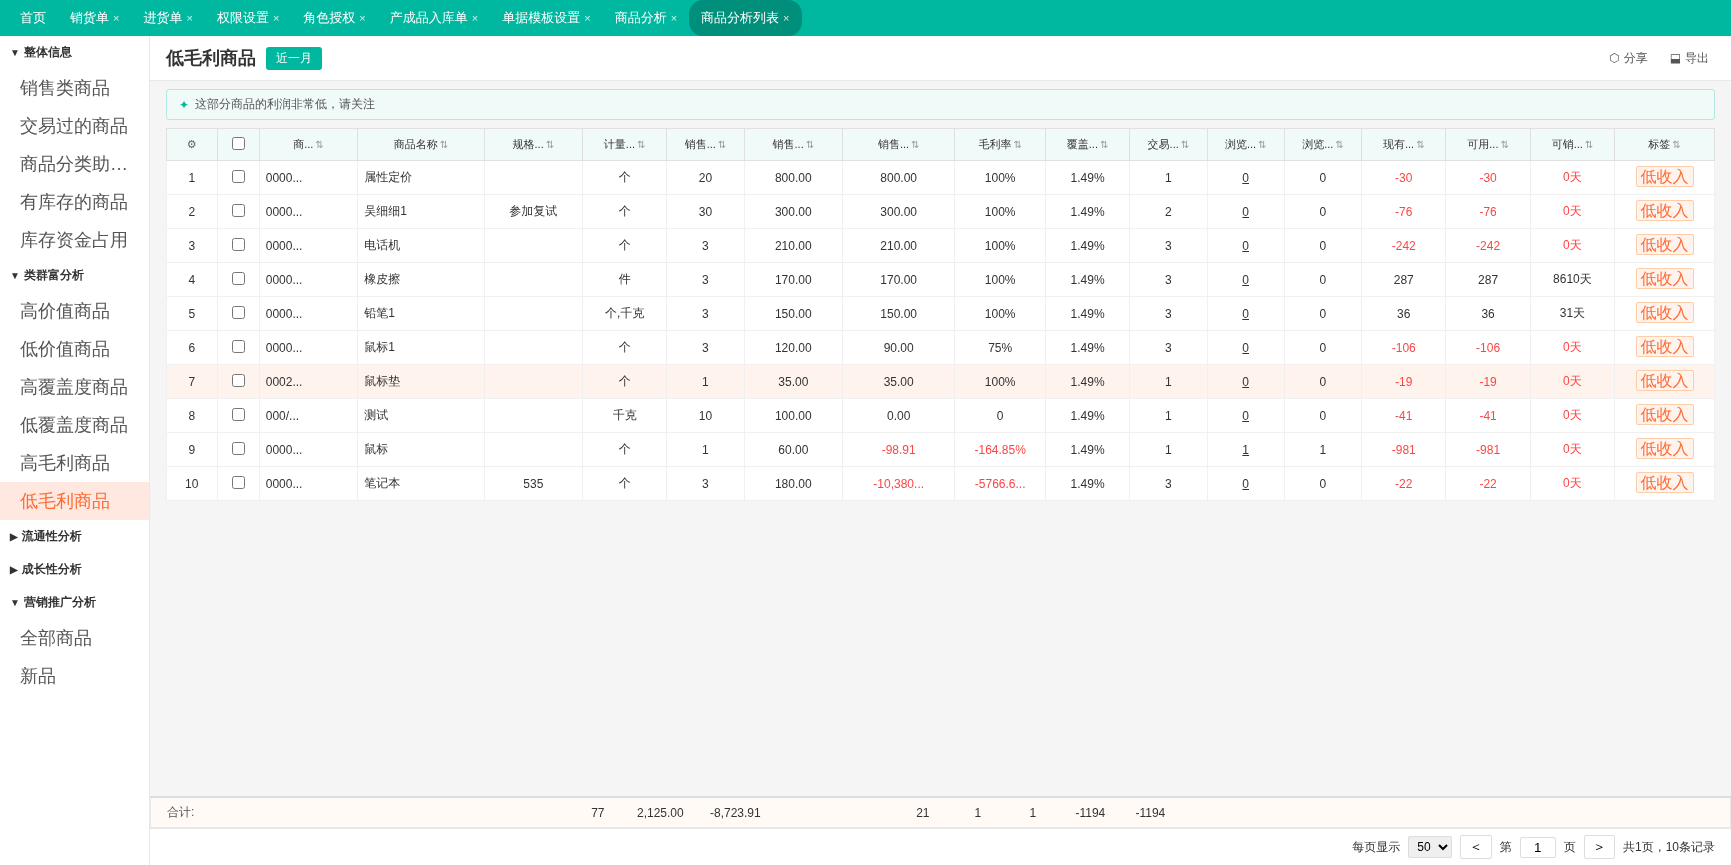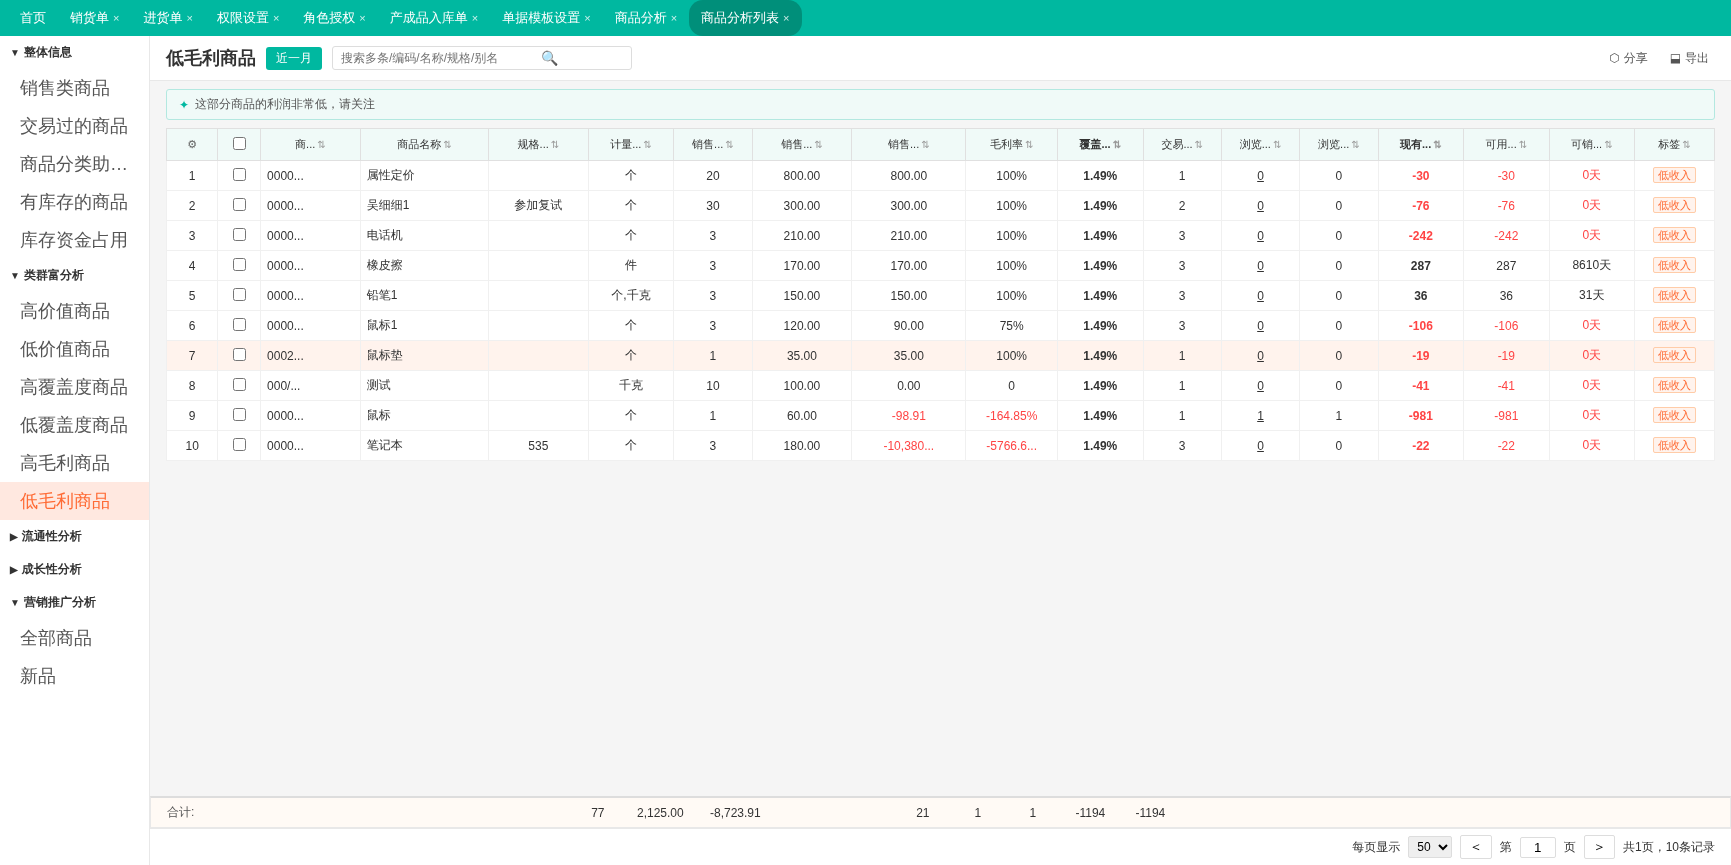--- a/index.html
+++ b/index.html
@@ -189,21 +189,21 @@
       font-size: 12px;
     }
     tbody td.text-left { text-align: left; }
     tbody td.red { color: #ff4444; }
     .tag-badge {
       background: #fff3ed;
       color: #ff6b35;
       border: 1px solid #ffcca8;
       border-radius: 2px;
       padding: 1px 4px;
-      font-size: 11px;
+      font-size: 16px;
     }
     .underline-link { text-decoration: underline; cursor: pointer; color: #333; }
 
     
     .table-footer {
       background: #fffaf5;
       border: 1px solid #e8e8e8;
       border-top: 2px solid #ddd;
       display: flex;
       align-items: center;
@@ -255,25 +255,25 @@
     .col-no { width: 36px; }
     .col-check { width: 30px; }
     .col-code { width: 70px; }
     .col-name { width: 90px; }
     .col-spec { width: 70px; }
     .col-unit { width: 60px; }
     .col-sale-qty { width: 55px; }
     .col-sale-price { width: 70px; }
     .col-sale-amount { width: 80px; }
     .col-gross { width: 60px; }
-    .col-cover { width: 60px; font-weight: bold; }
+    .col-cover { width: 60px; }
     .col-trade { width: 55px; }
     .col-browse1 { width: 55px; }
     .col-browse2 { width: 55px; }
-    .col-current { width: 60px; font-weight: bold; }
+    .col-current { width: 60px; }
     .col-available { width: 60px; }
     .col-saleable { width: 60px; }
     .col-tag { width: 55px; }
   </style>
 </head>
 <body>
 
 <div class="top-nav">
   <div class="nav-item">首页</div>
   <div class="nav-item">
@@ -351,24 +351,20 @@
     </div>
     <div class="sidebar-item">全部商品</div>
     <div class="sidebar-item">新品</div>
   </div>
 
   <div class="content-area">
 
     <div class="content-header">
       <span class="content-title">低毛利商品</span>
       <button class="filter-btn">近一月</button>
-      <div class="search-box">
-        <input type="text" placeholder="搜索多条/编码/名称/规格/别名" style="">
-        <span class="search-icon">🔍</span>
-      </div>
       <div class="header-actions">
         <button class="action-btn">
           <span>⬡</span>
           <span>分享</span>
         </button>
         <button class="action-btn">
           <span>⬓</span>
           <span>导出</span>
         </button>
       </div>

